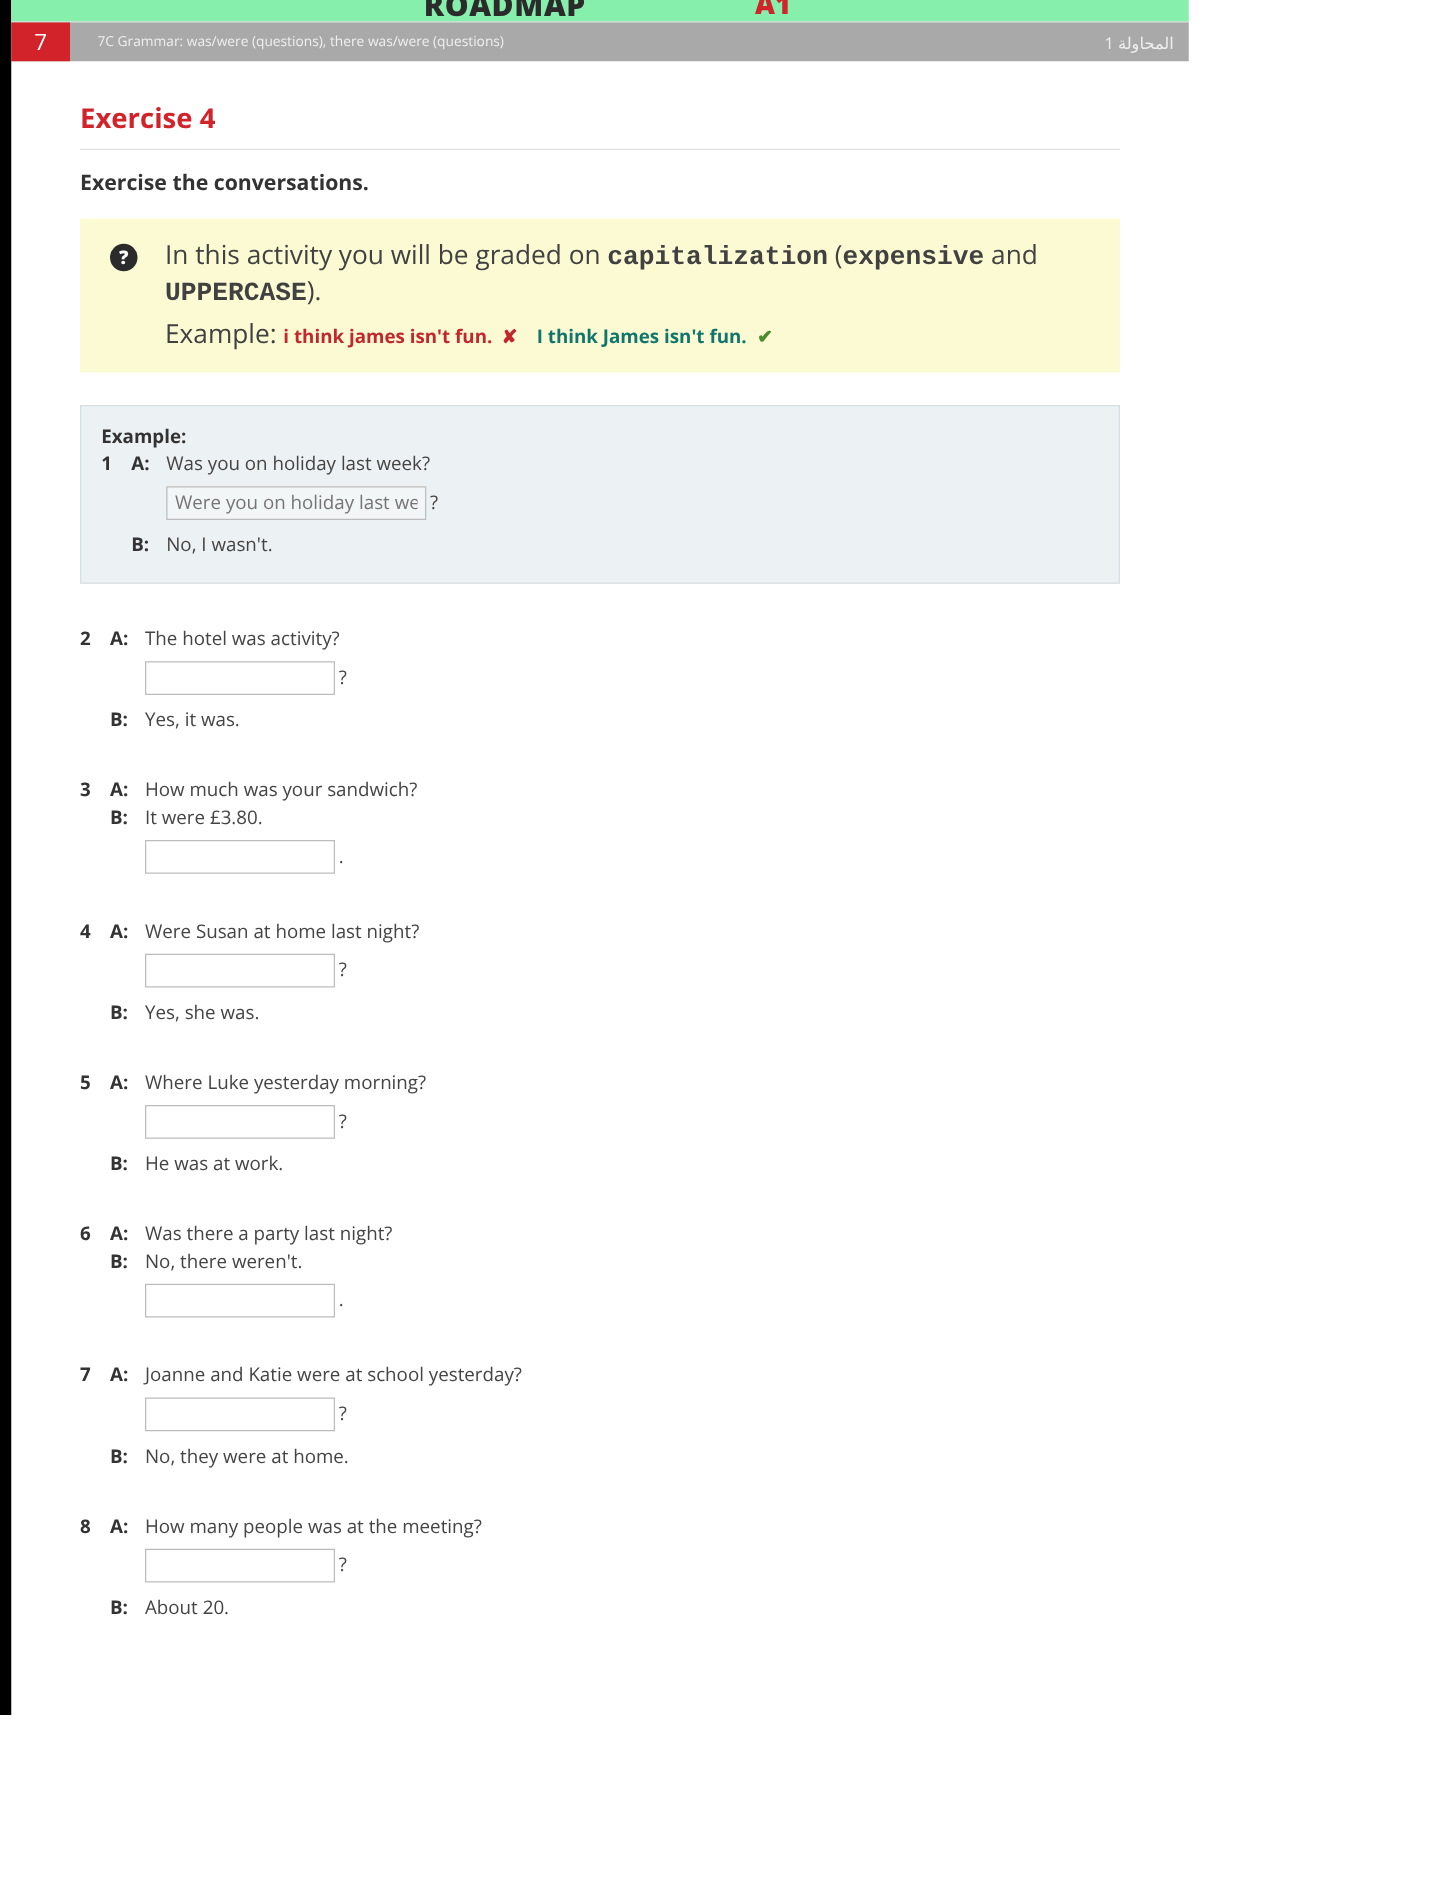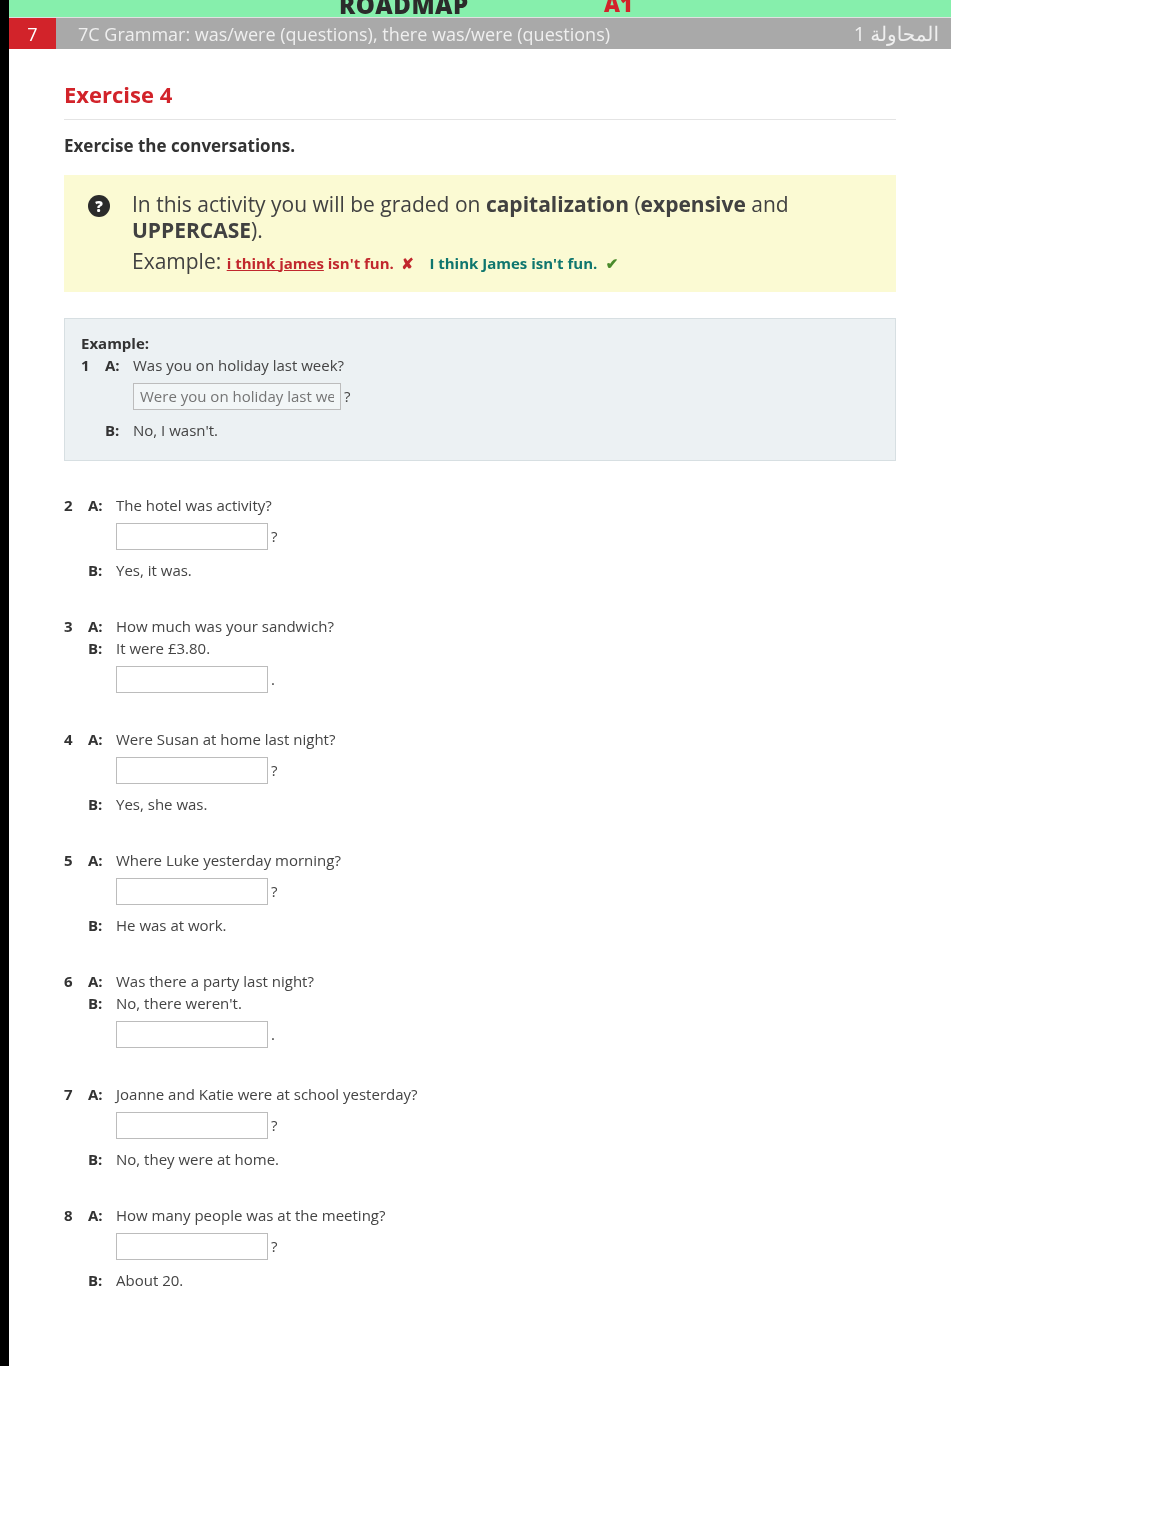--- a/index.html
+++ b/index.html
@@ -52,27 +52,27 @@
     color: #fff;
     display: flex;
     align-items: center;
     justify-content: center;
     font-size: 18px;
     font-weight: 400;
   }
   .crumb .title {
     padding-left: 22px;
     color: #efefef;
-    font-size: 18px;
+    font-size: 11px;
   }
   .crumb .right {
     position: absolute;
     right: 12px;
     color: #efefef;
-    font-size: 20px;
+    font-size: 13px;
   }
   .content {
     padding: 30px 55px 40px 55px;
   }
   h2.ex {
     color: #d2232a;
     font-size: 22px;
     font-weight: 700;
     margin-bottom: 10px;
   }
@@ -106,28 +106,28 @@
     align-items: center;
     justify-content: center;
     flex-shrink: 0;
     margin-top: 4px;
   }
   .notice .ntext {
     font-size: 21px;
     color: #414141;
     line-height: 1.25;
   }
-  .notice .ntext .b { font-weight: 700; }
+  .notice .ntext .b { font-weight: 700; font-family: Liberation Mono, monospace; }
   .notice .exline { margin-top: 4px; }
   .wrong {
     color: #c1272d;
     font-weight: 700;
     font-size: 15px;
   }
-  .wrong .u { text-decoration: underline; }
+  .wrong .u { }
   .xmark { color: #c1272d; font-weight: 800; font-size: 15px; margin-left: 2px; }
   .right-s {
     color: #0f766e;
     font-weight: 700;
     font-size: 15px;
     margin-left: 10px;
   }
   .check { color: #4a8b2c; font-weight: 800; font-size: 15px; margin-left: 3px; }
 
   .example-box {

